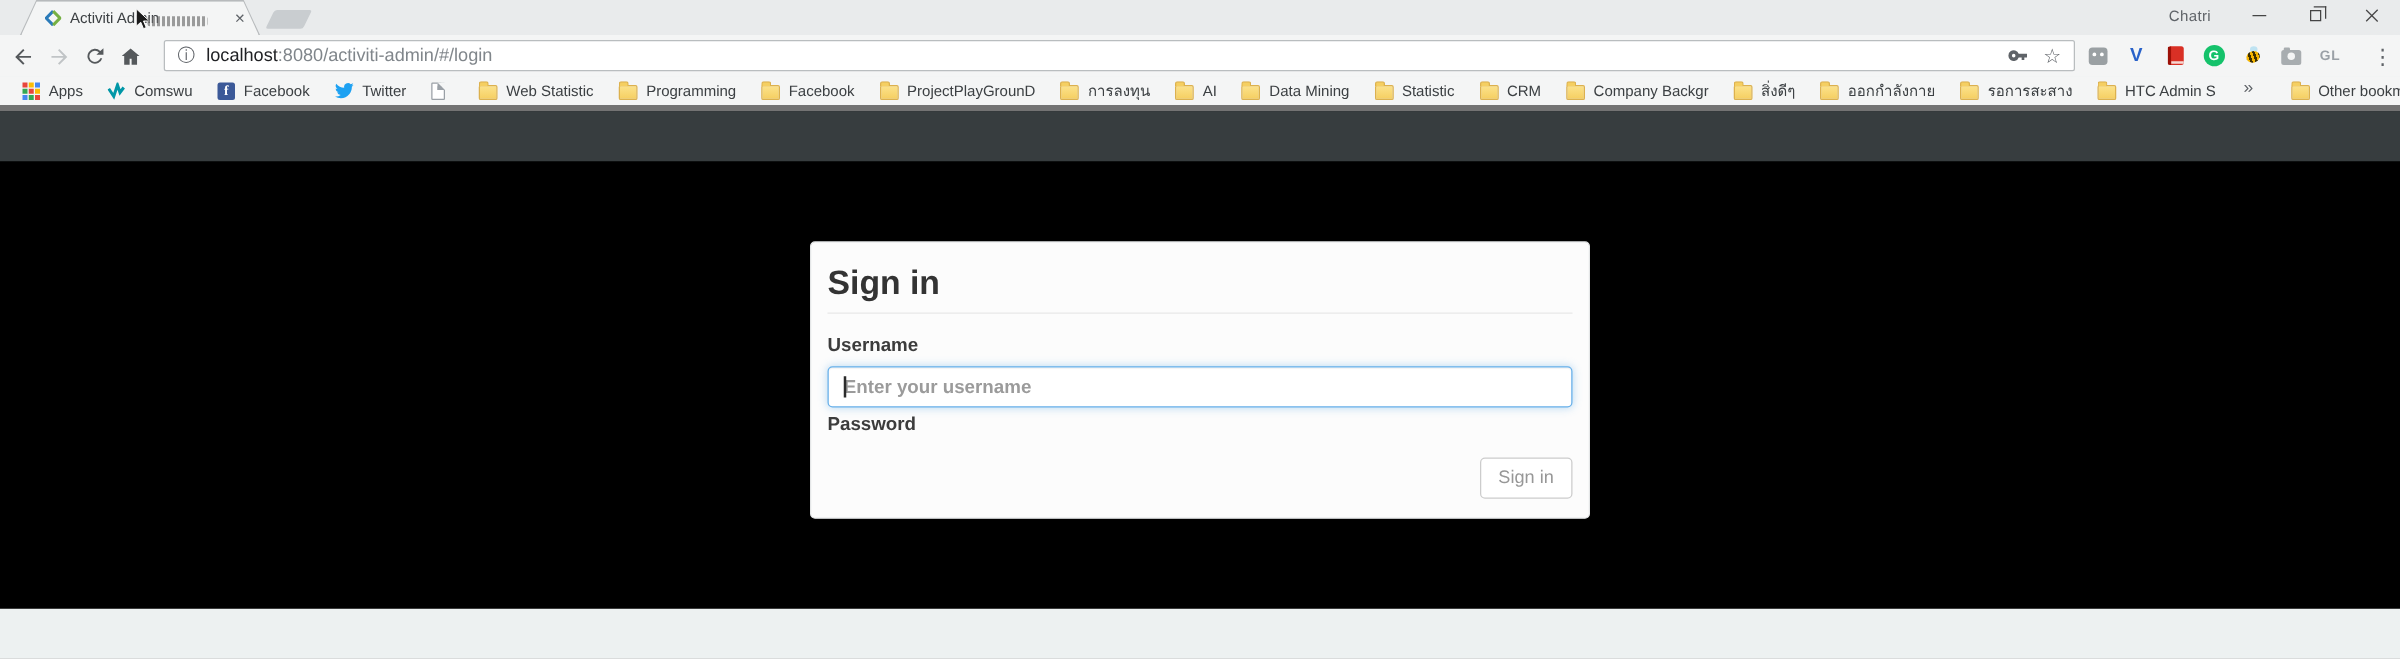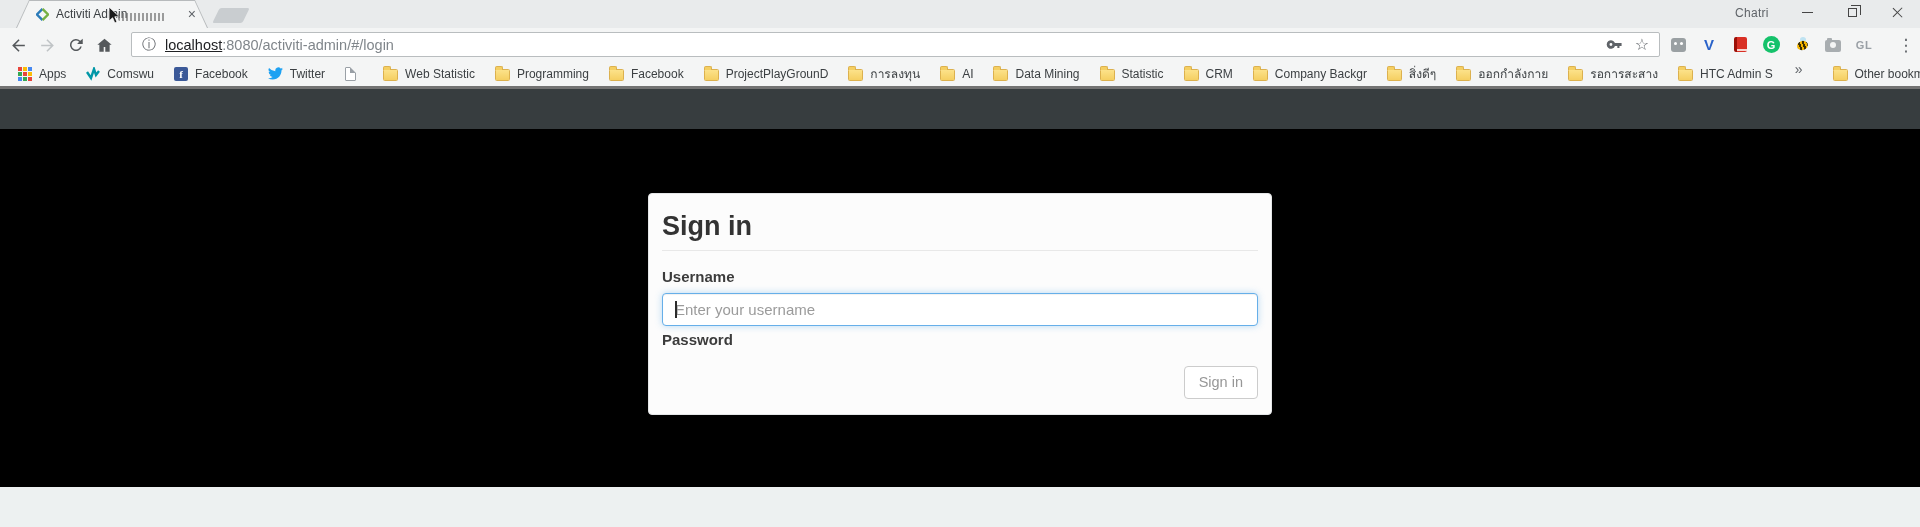--- a/index.html
+++ b/index.html
@@ -28,21 +28,21 @@
   .glyph-close { position:relative; width:11px; height:11px; }
   .glyph-close::before,.glyph-close::after { content:""; position:absolute; left:5px; top:-1px; width:1.4px; height:13px; background:#454545; }
   .glyph-close::before { transform:rotate(45deg);} .glyph-close::after { transform:rotate(-45deg);}
 
   
   .toolbar { position:relative; height:33px; background:#f4f5f5; }
   .nav-btn { position:absolute; top:4px; width:26px; height:26px; display:flex; align-items:center; justify-content:center; }
   .omnibox { position:absolute; left:131px; top:4px; width:1529px; height:25px; background:#fff; border:1px solid #b9bdbf; border-radius:2px; display:flex; align-items:center; padding:0 10px; }
   .info-icon { font-size:14px; color:#5f6368; margin-right:9px; }
   .url { font-size:14.5px; color:#80868b; white-space:nowrap; flex:1; }
-  .url b { color:#202124; font-weight:400;text-decoration:underline; }
+  .url b { color:#202124; font-weight:400; }
   .omni-right { display:flex; align-items:center; gap:12px; }
   .star-icon { font-size:16px; color:#5f6368; }
   .extensions { position:absolute; left:1668px; top:0; height:33px; display:flex; align-items:center; gap:11px; }
   .ext { width:20px; height:20px; display:flex; align-items:center; justify-content:center; }
   .robot-ico { position:relative; width:15px; height:14px; background:#9aa0a3; border-radius:3px; }
   .robot-ico::before { content:""; position:absolute; left:3px; top:4px; width:3px; height:3px; background:#fff; border-radius:50%; box-shadow:6px 0 0 #fff; }
   .v-ico { font-size:15px; font-weight:bold; color:#2962c9; }
   .book-ico { position:relative; width:13px; height:15px; background:#d93025; border-radius:2px; border-left:3px solid #9c1007; }
   .book-ico::before { content:""; position:absolute; left:0; bottom:1px; width:10px; height:2px; background:#f6d7d2; }
   .gram-ico { width:17px; height:17px; border-radius:50%; background:#15c26b; color:#fff; font-size:11px; font-weight:bold; display:flex; align-items:center; justify-content:center; }
@@ -50,21 +50,21 @@
   .bee-body { position:absolute; left:2px; top:4px; width:11px; height:9px; border-radius:50%; transform:rotate(-20deg);
       background:repeating-linear-gradient(90deg,#f4b400 0 2px,#3c2f00 2px 4px); }
   .bee-wing { position:absolute; left:5px; top:0; width:6px; height:5px; border-radius:50%; background:#bfe3f2; }
   .cam-ico { position:relative; width:16px; height:12px; background:#a8adb0; border-radius:2px; margin-top:2px; }
   .cam-ico::before { content:""; position:absolute; left:5px; top:2.5px; width:6px; height:6px; border-radius:50%; background:#f4f5f5; }
   .cam-ico::after { content:""; position:absolute; left:2px; top:-2px; width:5px; height:3px; background:#a8adb0; border-radius:1px; }
   .gl-ico { font-size:11px; font-weight:bold; color:#9aa0a6; letter-spacing:.5px; }
   .menu-dots { position:absolute; left:1896px; top:4px; width:20px; height:26px; display:flex; align-items:center; justify-content:center; font-size:17px; color:#5f6368; }
 
   
-  .bookmarks { position:relative; height:28px; background:#f4f5f5; border-bottom:3px solid #737373; display:flex; padding:0 8px; }
+  .bookmarks { position:relative; height:28px; background:#f4f5f5; border-bottom:5px solid #737373; display:flex; padding:0 8px; }
   .bm { display:flex; align-items:center; gap:7px; height:100%; padding:0 10px; font-size:12px; color:#3c4043; white-space:nowrap; }
   .bm-truncate .bm-label { max-width:92px; overflow:hidden; }
   .apps-ico { width:14px; height:14px; display:grid; grid-template-columns:repeat(3,4px); grid-template-rows:repeat(3,4px); gap:1px; }
   .apps-ico i { display:block; }
   .apps-ico i:nth-child(1){background:#e8453c}.apps-ico i:nth-child(2){background:#fbbc05}.apps-ico i:nth-child(3){background:#4688f1}
   .apps-ico i:nth-child(4){background:#34a853}.apps-ico i:nth-child(5){background:#e8453c}.apps-ico i:nth-child(6){background:#fbbc05}
   .apps-ico i:nth-child(7){background:#4688f1}.apps-ico i:nth-child(8){background:#34a853}.apps-ico i:nth-child(9){background:#e8453c}
   .fb-ico { width:14px; height:14px; background:#3b5998; border-radius:2px; color:#fff; font-size:11px; font-weight:bold; display:flex; align-items:flex-end; justify-content:center; line-height:1.05; font-family:"Liberation Serif",serif; }
   .page-ico { position:relative; width:11px; height:14px; background:#fff; border:1px solid #9aa0a6; border-radius:1px; }
   .page-ico::before { content:""; position:absolute; right:-1px; top:-1px; border:3px solid #f4f5f5; border-left-color:#9aa0a6; border-bottom-color:#9aa0a6; }
@@ -76,21 +76,21 @@
   
   .page { position:relative; height:398px; background:#000000; }
   .app-header { height:40px; background:#373d3f; }
   .card { position:relative; width:624px; margin:64px auto 0; background:#fcfcfc; border:1px solid #e4e6e7; border-radius:4px; padding:14px 13px 15px; }
   .card-title { font-size:27px; font-weight:600; color:#333; line-height:36px; }
   .card hr { border:none; border-top:1px solid #e8e8e8; margin:6px 0 16px; }
   .field-label { display:block; font-size:15px; font-weight:600; color:#3c3c3c; line-height:20px; margin-bottom:6px; }
   .input-wrap { position:relative; }
   .text-input { display:block; width:100%; height:33px; border:1px solid #ccc; border-radius:4px; padding:6px 12px; font-size:15px; font-family:"Liberation Sans",sans-serif; color:#555; background:#fff; box-shadow:inset 0 1px 1px rgba(0,0,0,.06); outline:none; }
   .text-input::placeholder { color:#9b9b9b; opacity:1; }
-  .text-input.focused { border-color:#66afe9; box-shadow:inset 0 1px 1px rgba(0,0,0,.06), 0 0 7px rgba(102,175,233,.45); }
+  .text-input.focused { border-color:#66afe9; box-shadow:inset 0 1px 1px rgba(0,0,0,.06), 0 0 7px rgba(102,175,233,.45);font-weight:bold; }
   .caret { position:absolute; left:13px; top:8px; width:1.5px; height:17px; background:#2b2b2b; }
   .field + .field { margin-top:4px; }
   .card-footer { margin-top:16px; text-align:right; }
   .signin-btn { display:inline-block; border:1px solid #ccc; border-radius:4px; background:#fff; color:#979797; font-size:14.5px; font-family:"Liberation Sans",sans-serif; padding:6px 14px; line-height:19px; }
 </style>
 </head>
 <body>
 
 <div class="screen">
 

